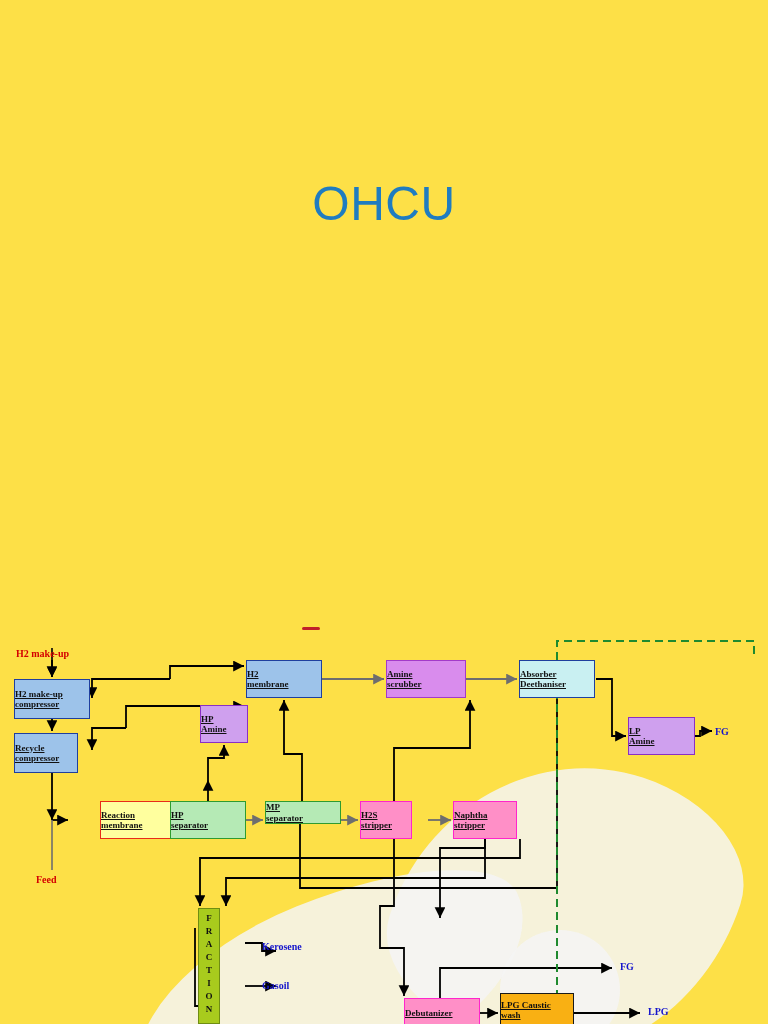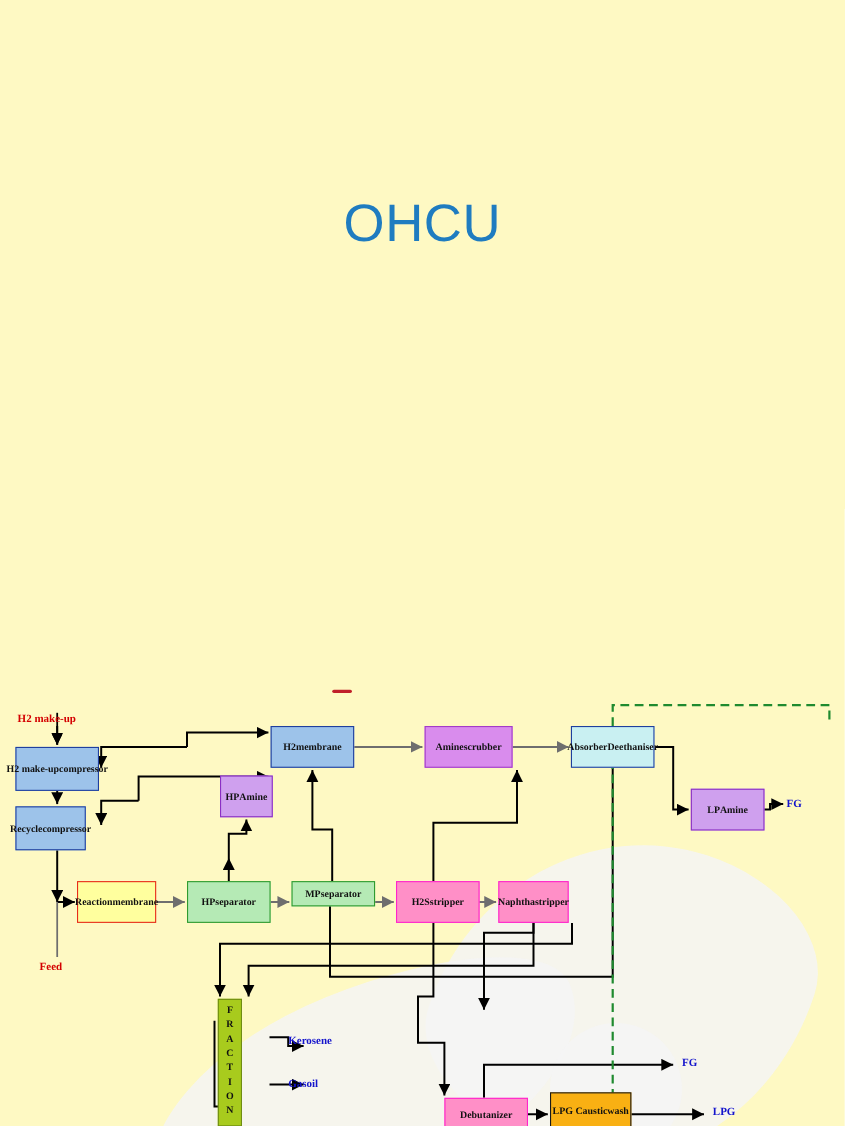--- a/index.html
+++ b/index.html
@@ -13,21 +13,21 @@
     height: 1024px;
     position: relative;
     overflow: hidden;
     font-family: "Liberation Sans", sans-serif;
   }
 
   
   #slide-root {
     position: absolute;
     inset: 0;
-    background: #fef9c3;
+    background: #fde047;
   }
 
   .watermark {
     position: absolute;
     pointer-events: none;
     background: #f4f4f4;
     opacity: .85;
   }
   .wm-swoosh-1 {
     left: 400px; top: 760px;
@@ -96,37 +96,39 @@
     position: absolute;
     left: 0; top: 0;
     width: 768px; height: 386px;
     overflow: visible;
   }
 
   .node {
     position: absolute;
     box-sizing: border-box;
     display: flex;
-    align-items: center;
+    flex-direction: column;
+    align-items: flex-start;
     justify-content: center;
     text-align: center;
     font-family: "Liberation Serif", serif;
     font-weight: bold;
     font-size: 9px;
     line-height: 1.15;
     color: #111;
     border-width: 1.5px;
     border-style: solid;
     z-index: 3;
+    text-decoration: underline;
   }
   .node span { display: block; white-space: nowrap; }
 
   .n-blue     { background: #9dc3ea; border-color: #1f3f9e; }
   .n-cyan     { background: #c9f0f2; border-color: #1f3f9e; }
-  .n-yellow   { background: #ffff9e; border-color: #e82b19; }
+  .n-yellow   { background: #ffff9e; border-color: #e82b19; margin-left: 30px; }
   .n-green    { background: #b5eab5; border-color: #2f9b2f; }
   .n-pink     { background: #ff8fc7; border-color: #ff25cb; }
   .n-orchid   { background: #d98ced; border-color: #a33bc9; }
   .n-violet   { background: #cfa0ee; border-color: #8a2fc4; }
   .n-orange   { background: #f9b013; border-color: #1a1a1a; }
   .n-olive    { background: #a8cb1d; border-color: #6f8d12; }
 
   .col-label {
     position: absolute;
     box-sizing: border-box;
@@ -270,21 +272,21 @@
     <div class="node n-green" style="left:170px; top:163px; width:76px; height:38px;">
       <span>HP</span>
       <span>separator</span>
     </div>
 
     <div class="node n-green" style="left:265px; top:163px; width:76px; height:23px;">
       <span>MP</span>
       <span>separator</span>
     </div>
 
-    <div class="node n-pink" style="left:360px; top:163px; width:76px; height:38px;">
+    <div class="node n-pink" style="left:360px; top:163px; width:52px; height:38px;">
       <span>H2S</span>
       <span>stripper</span>
     </div>
 
     <div class="node n-pink" style="left:453px; top:163px; width:64px; height:38px;">
       <span>Naphtha</span>
       <span>stripper</span>
     </div>
 
     <div class="node n-pink" style="left:404px; top:360px; width:76px; height:30px;">

